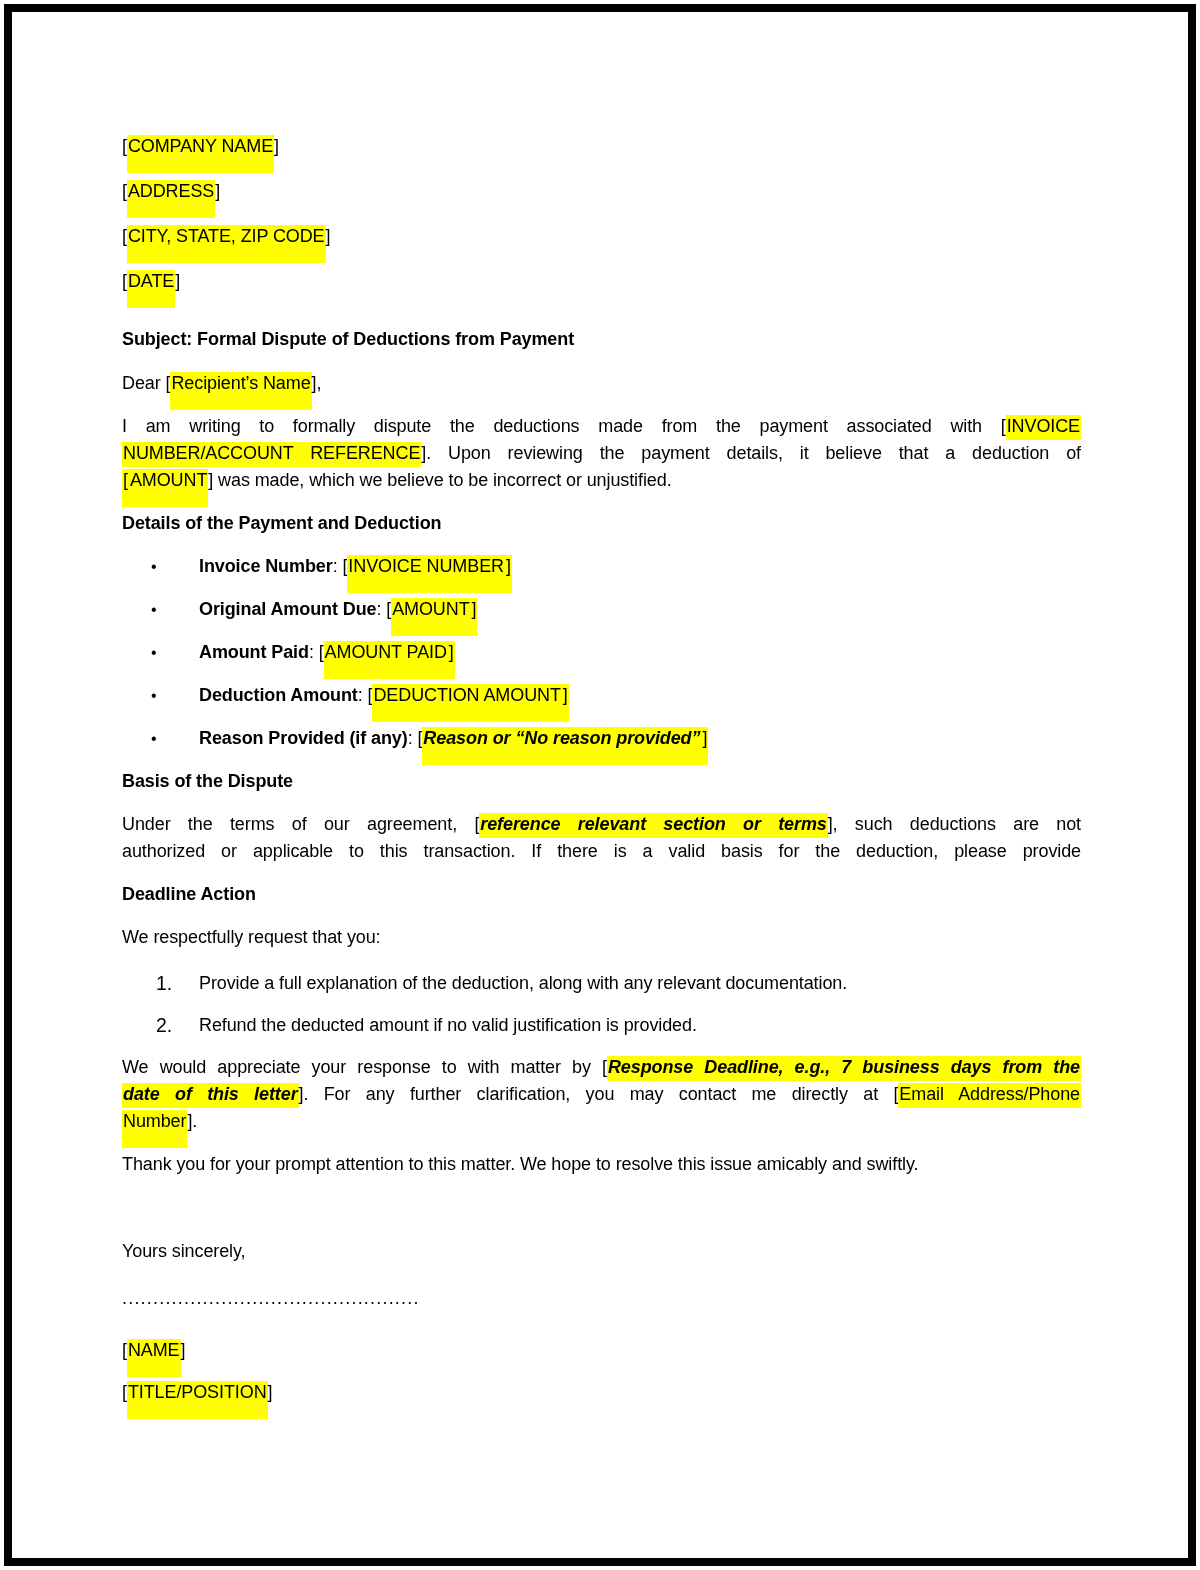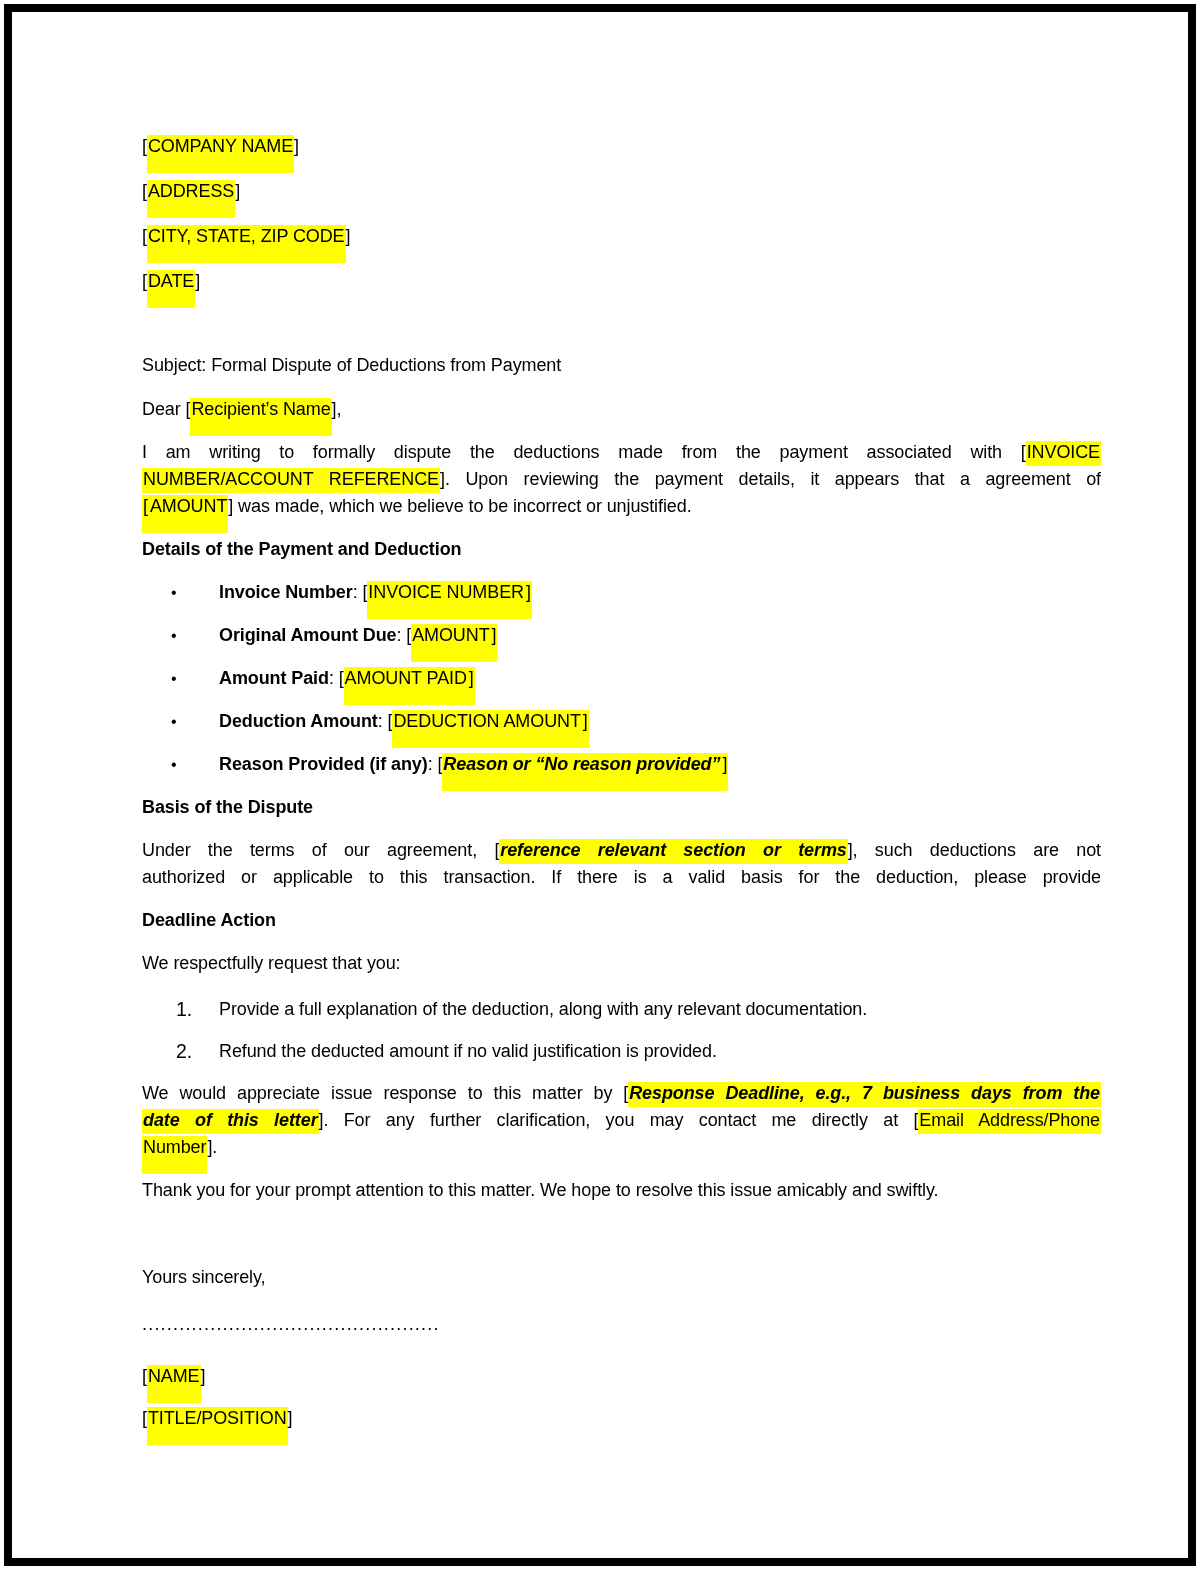--- a/index.html
+++ b/index.html
@@ -13,21 +13,21 @@
   }
   .page-frame {
     position: absolute;
     left: 4px; top: 4px; right: 4px; bottom: 4px;
     border: 8px solid #000000;
     box-sizing: border-box;
     background: #ffffff;
   }
   .letter-content {
     position: absolute;
-    left: 130px; top: 121px;
+    left: 110px; top: 121px;
     width: 959px;
     font-size: 18px;
     line-height: 27px;
     letter-spacing: -0.1px;
   }
   .line { line-height: 27px; }
   
   .hl {
     background: #ffff00;
     padding: 1px 1px 4px 1px;
@@ -38,21 +38,21 @@
     background: #ffff00;
     padding: 1px 1px 17px 1px;
     -webkit-box-decoration-break: clone;
     box-decoration-break: clone;
   }
   .bi { font-weight: 700; font-style: italic; }
   b, .bold { font-weight: 700; }
 
   
   .addr-line   { margin-bottom: 18px; }
-  .subject-line{ font-weight: 400; margin-top: 57px; margin-bottom: 17px; }
+  .subject-line{ font-weight: 700; margin-top: 31px; margin-bottom: 17px; }
   .greet-line  { margin-bottom: 16px; }
   .para        { margin-bottom: 16px; }
   .jline       { text-align: justify; text-align-last: justify; }
   .heading     { font-weight: 700; margin-bottom: 16px; }
 
   ul.bullet-list, ol.num-list { list-style: none; margin: 0; padding: 0; }
   li.bullet-item { display: flex; margin-bottom: 16px; line-height: 27px; }
   .bullet-marker { flex: 0 0 48px; margin-left: 29px; font-size: 16px; }
   li.num-item { display: flex; margin-bottom: 15px; line-height: 27px; }
   .num-marker { flex: 0 0 43px; margin-left: 34px; font-size: 19.5px; letter-spacing: 0; }
@@ -77,21 +77,21 @@
     <div class="line addr-line"><span>[</span><span class="hl-tail">CITY, STATE, ZIP CODE</span><span>]</span></div>
 
     <div class="line addr-line"><span>[</span><span class="hl-tail">DATE</span><span>]</span></div>
 
     <div class="line subject-line">Subject: Formal Dispute of Deductions from Payment</div>
 
     <div class="line greet-line"><span>Dear [</span><span class="hl-tail">Recipient’s Name</span><span>],</span></div>
 
     <div class="para">
       <div class="line jline"><span>I am writing to formally dispute the deductions made from the payment associated with [</span><span class="hl">INVOICE</span></div>
-      <div class="line jline"><span class="hl">NUMBER/ACCOUNT REFERENCE</span><span>]. Upon reviewing the payment details, it appears that a agreement of</span></div>
+      <div class="line jline"><span class="hl">NUMBER/ACCOUNT REFERENCE</span><span>]. Upon reviewing the payment details, it believe that a deduction of</span></div>
       <div class="line"><span class="hl-tail">[</span><span class="hl-tail">AMOUNT</span><span>] was made, which we believe to be incorrect or unjustified.</span></div>
     </div>
 
     <div class="line heading">Details of the Payment and Deduction</div>
 
     <ul class="bullet-list">
       <li class="bullet-item">
           <span class="bullet-marker">•</span>
           <span class="btext"><b>Invoice Number</b><span>: [</span><span class="hl-tail">INVOICE NUMBER</span><span class="hl-tail">]</span></span>
         </li>
@@ -129,21 +129,21 @@
           <span class="num-marker">1.</span>
           <span>Provide a full explanation of the deduction, along with any relevant documentation.</span>
         </li>
       <li class="num-item">
           <span class="num-marker">2.</span>
           <span>Refund the deducted amount if no valid justification is provided.</span>
         </li>
     </ol>
 
     <div class="para">
-      <div class="line jline"><span>We would appreciate issue response to this matter by [</span><span class="hl bi">Response Deadline, e.g., 7 business days from the</span></div>
+      <div class="line jline"><span>We would appreciate your response to with matter by [</span><span class="hl bi">Response Deadline, e.g., 7 business days from the</span></div>
       <div class="line jline"><span class="hl bi">date of this letter</span><span>]. For any further clarification, you may contact me directly at [</span><span class="hl">Email Address/Phone</span></div>
       <div class="line"><span class="hl-tail">Number</span><span>].</span></div>
     </div>
 
     <div class="line thanks-line">Thank you for your prompt attention to this matter. We hope to resolve this issue amicably and swiftly.</div>
 
     <div class="spacer-lg"></div>
 
     <div class="line closing-line">Yours sincerely,</div>
 

